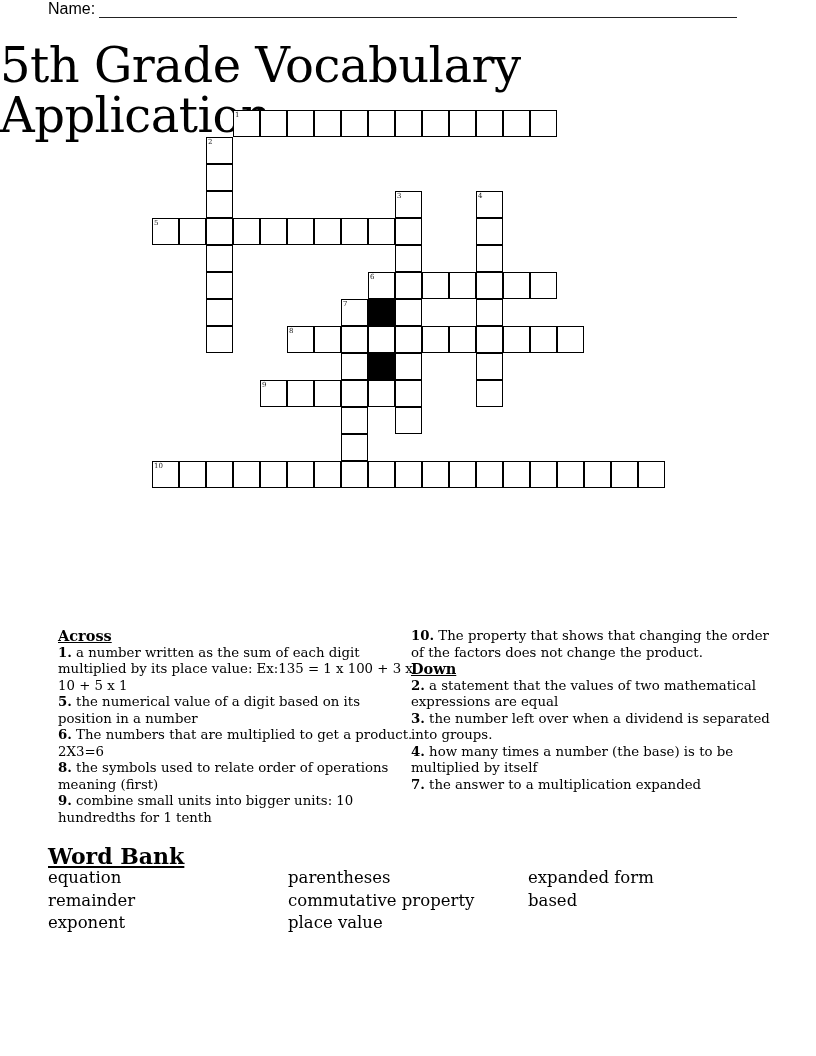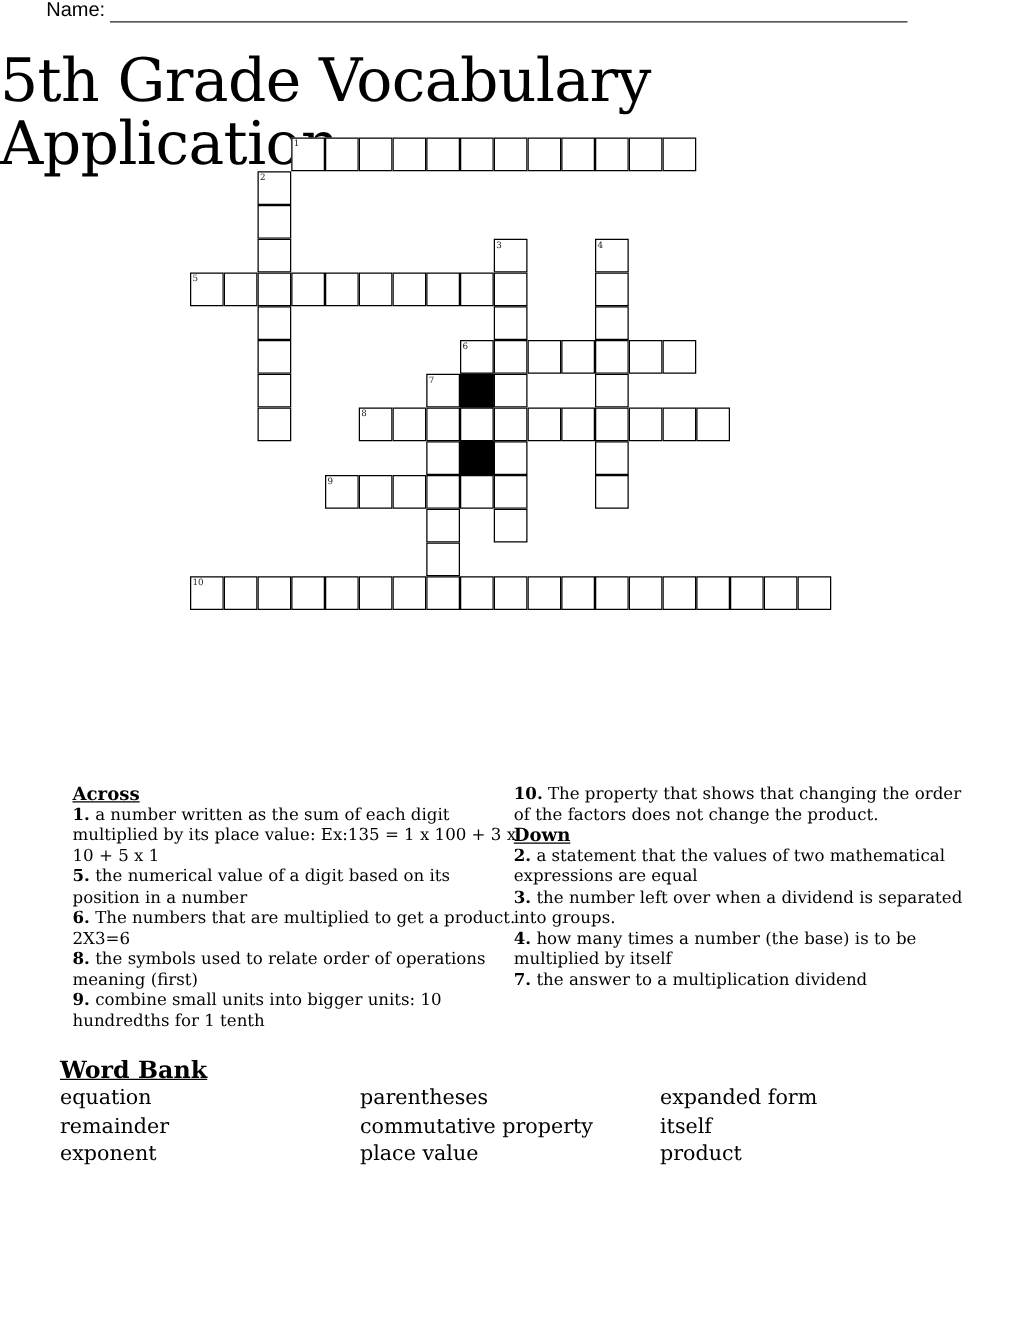--- a/index.html
+++ b/index.html
@@ -1,30 +1,30 @@
 <!DOCTYPE html>
 <html><head>
 <meta charset="utf-8">
 <style>
   html, body { margin: 0; padding: 0; background: #ffffff; }
   body { width: 816px; height: 1056px; position: relative; overflow: hidden; color: #000; }
-  .name-row { position: absolute; left: 37px; top: 0px; font-family: "Liberation Sans", sans-serif; font-size: 16px; line-height: 18px; display: flex; align-items: flex-end; }
+  .name-row { position: absolute; left: 48px; top: 0px; font-family: "Liberation Sans", sans-serif; font-size: 16px; line-height: 18px; display: flex; align-items: flex-end; }
   .name-line { display: inline-block; width: 638px; border-bottom: 1px solid #222; height: 15px; margin-left: 4px; }
   .title { position: absolute; left: 0; width: 752px; top: 40px; text-align: left; font-family: "DejaVu Serif", serif; font-size: 48px; line-height: 50px; letter-spacing: -0.5px; }
   .grid { position: absolute; left: 0; top: 0; width: 816px; height: 500px; }
   .cell { position: absolute; width: 27px; height: 27px; box-sizing: border-box; border: 1.5px solid #000; background: #fff; }
   .cell.black { background: #000; }
   .num { position: absolute; left: 1px; top: 0px; font-family: "DejaVu Serif", serif; font-size: 7px; line-height: 8px; color: #222; }
   .clues { position: absolute; top: 628px; font-family: "DejaVu Serif", serif; font-size: 13.3px; line-height: 16.5px; }
   .clues.left { left: 48px; width: 360px; margin-left: 10px; }
   .clues.right { left: 411px; width: 360px; }
   .heading { font-weight: bold; text-decoration: underline; font-size: 14.5px; }
   .cnum { font-weight: bold; }
   .wordbank { position: absolute; left: 48px; top: 846px; font-family: "DejaVu Serif", serif; }
-  .wb-title { font-weight: bold; text-decoration: underline; font-size: 19px; line-height: 20px; }
+  .wb-title { font-weight: bold; text-decoration: underline; font-size: 22px; line-height: 20px; }
   .wb-grid { display: grid; grid-template-columns: 240px 240px 240px; font-size: 16.5px; line-height: 22.5px; margin-top: 1px; }
 </style>
 </head>
 <body>
 
 <div class="name-row">
   <span>Name:</span>
   <span class="name-line"></span>
 </div>
 
@@ -151,29 +151,28 @@
   <div><span class="cnum">8.</span><span> the symbols used to relate order of operations meaning (first)</span></div>
   <div><span class="cnum">9.</span><span> combine small units into bigger units: 10 hundredths for 1 tenth</span></div>
 </div>
 
 <div class="clues right">
   <div><span class="cnum">10.</span><span> The property that shows that changing the order of the factors does not change the product.</span></div>
   <div class="heading">Down</div>
   <div><span class="cnum">2.</span><span> a statement that the values of two mathematical expressions are equal</span></div>
   <div><span class="cnum">3.</span><span> the number left over when a dividend is separated into groups.</span></div>
   <div><span class="cnum">4.</span><span> how many times a number (the base) is to be multiplied by itself</span></div>
-  <div><span class="cnum">7.</span><span> the answer to a multiplication dividend</span></div>
+  <div><span class="cnum">7.</span><span> the answer to a multiplication expanded</span></div>
 </div>
 
 <div class="wordbank">
   <div class="wb-title">Word Bank</div>
   <div class="wb-grid">
     <span>equation</span>
     <span>parentheses</span>
     <span>expanded form</span>
     <span>remainder</span>
     <span>commutative property</span>
-    <span>itself</span>
+    <span>based</span>
     <span>exponent</span>
     <span>place value</span>
-    <span>product</span>
   </div>
 </div>
 
 </body></html>

